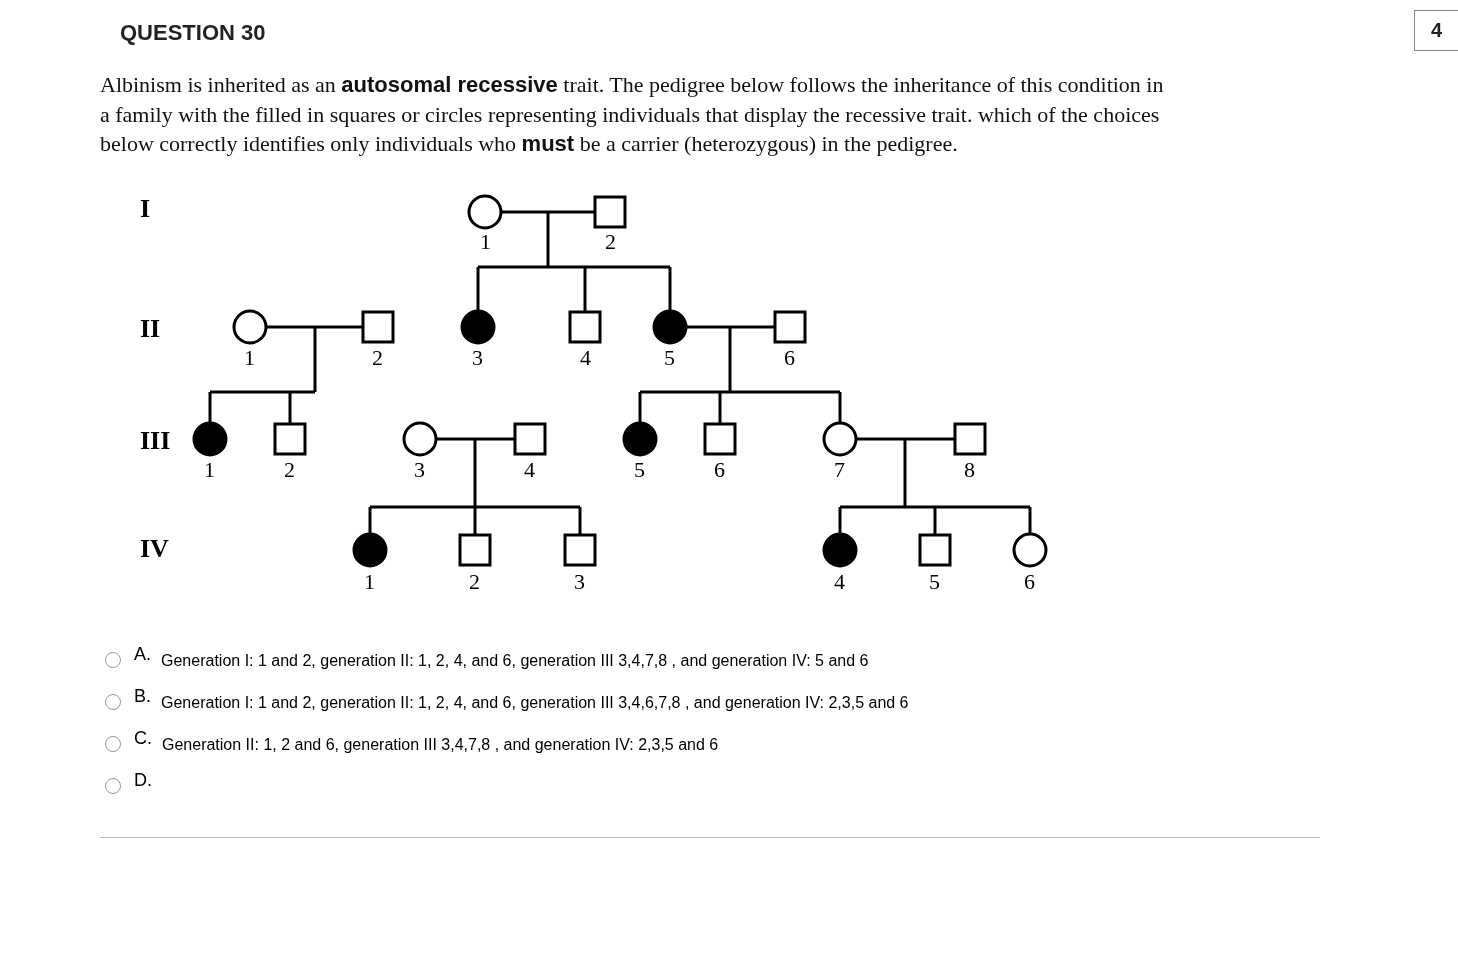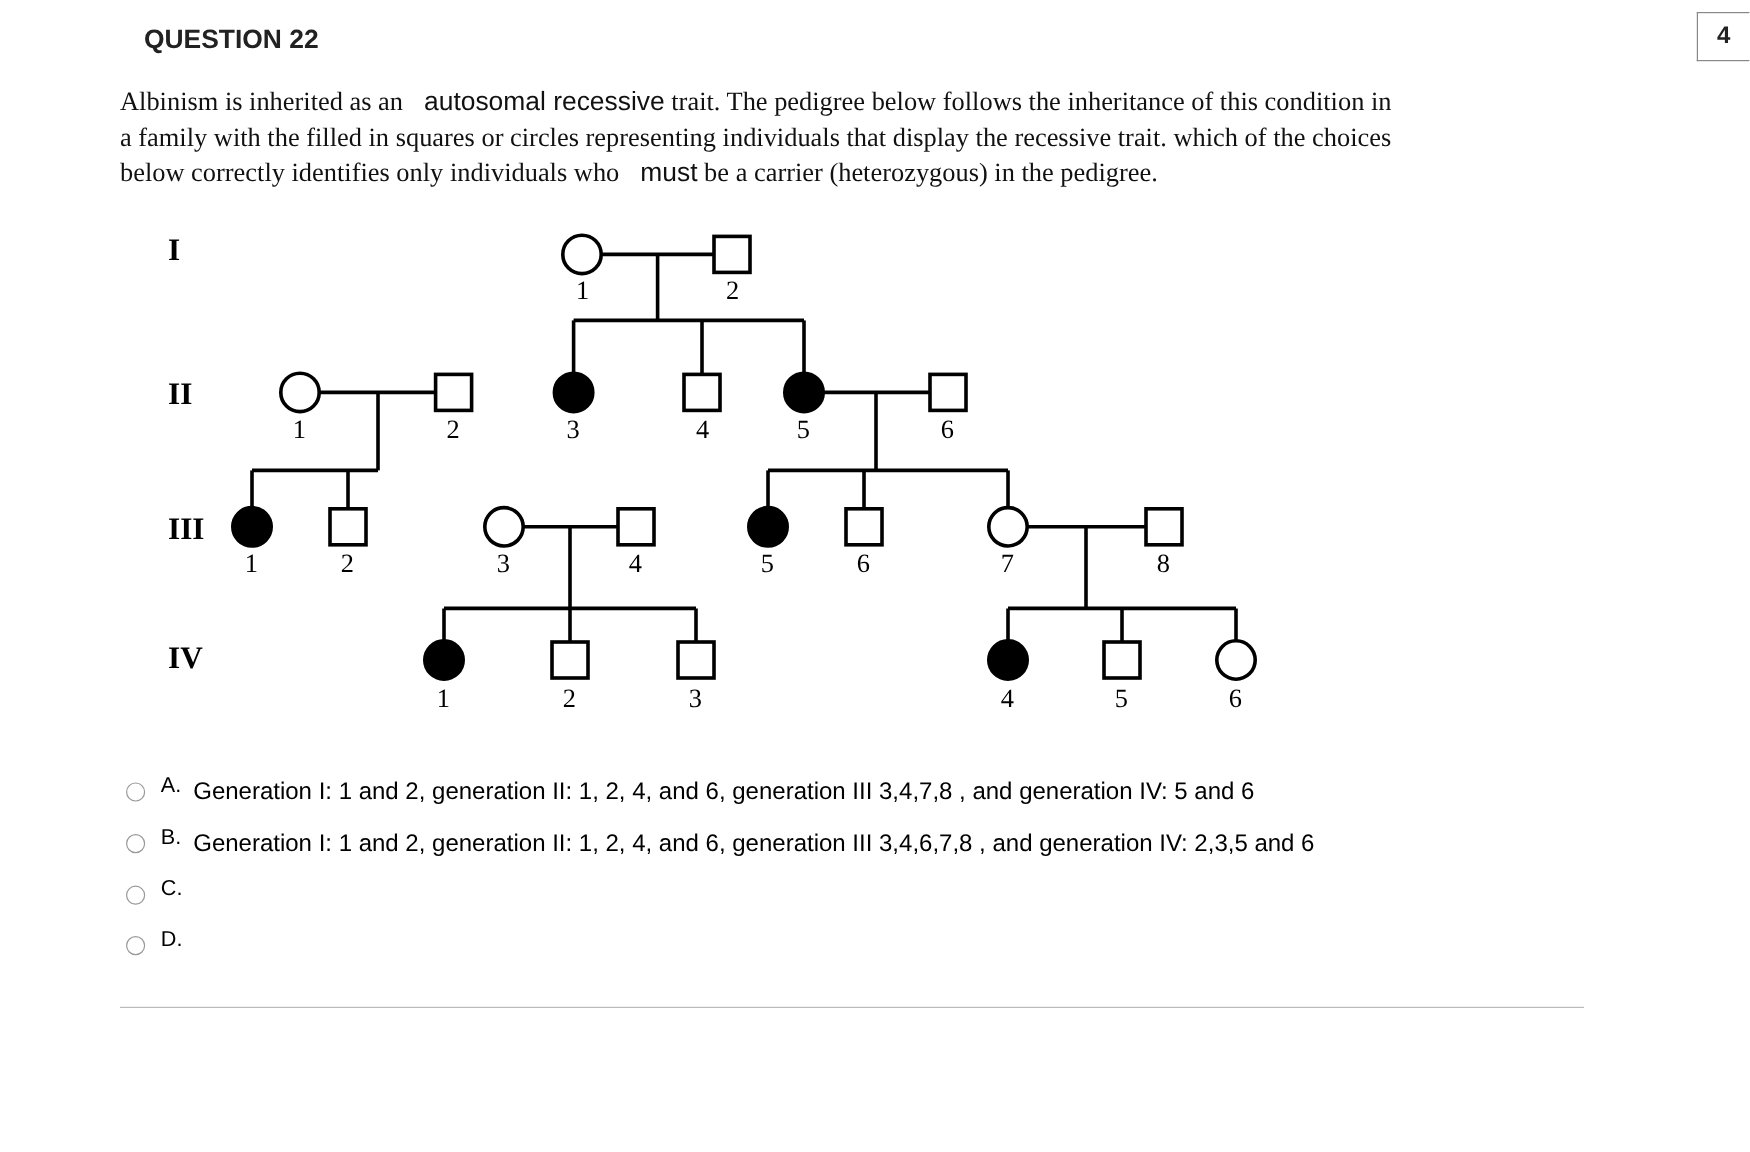--- a/index.html
+++ b/index.html
@@ -38,22 +38,21 @@
   }
   .stem {
     font-family: Georgia, "Times New Roman", serif;
     font-size: 22px;
     line-height: 1.35;
     color: #111;
     margin: 0 150px 18px 0;
   }
   .stem .bold-sans {
     font-family: "Helvetica Neue", Arial, sans-serif;
-    font-weight: 400;
-    margin-left: 12px;
+    font-weight: 700;
   }
   .pedigree-wrap {
     margin: 10px 0 30px 10px;
   }
   svg.pedigree {
     display: block;
   }
   .pedigree text.gen {
     font-family: "Times New Roman", serif;
     font-weight: bold;
@@ -84,37 +83,37 @@
     top: 2px;
     flex: 0 0 auto;
   }
   .choice-row .letter {
     font-size: 18px;
     position: relative;
     top: -6px;
     margin-right: 0;
   }
   .choice-row .txt {
-    font-size: 20px;
+    font-size: 16px;
     text-align: right;
   }
   .footer-bar {
     border-top: 1px solid #bbb;
     margin-top: 40px;
     height: 30px;
   }
 </style>
 </head>
 <body>
 
 <div class="page">
   <div class="points-badge">4</div>
 
   <div class="content">
-    <div class="q-heading">QUESTION 22</div>
+    <div class="q-heading">QUESTION 30</div>
 
     <p class="stem">
       <span>Albinism is inherited as an </span><span class="bold-sans">autosomal recessive</span><span> trait.  The pedigree below follows the inheritance of this condition in a family with the filled in squares or circles representing individuals that display the recessive trait.  which of the choices below correctly identifies only individuals who </span><span class="bold-sans">must</span><span> be a carrier (heterozygous) in the pedigree.</span>
     </p>
 
     <div class="pedigree-wrap">
       <svg class="pedigree" width="1020" height="430" viewBox="0 0 1020 430">
 
         <text class="gen" x="30" y="40">I</text>
         <text class="gen" x="30" y="160">II</text>
@@ -231,20 +230,21 @@
         <span class="txt">Generation I: 1 and 2, generation II: 1, 2, 4, and 6,  generation III 3,4,7,8 , and generation IV: 5 and 6</span>
       </label>
       <label class="choice-row">
         <input type="radio" name="q36" style="">
         <span class="letter">B.</span>
         <span class="txt">Generation I: 1 and 2, generation II: 1, 2, 4, and 6,  generation III 3,4,6,7,8 , and generation IV: 2,3,5 and 6</span>
       </label>
       <label class="choice-row">
         <input type="radio" name="q36" style="">
         <span class="letter">C.</span>
+        <span class="txt">Generation II: 1, 2 and 6,  generation III 3,4,7,8 , and generation IV: 2,3,5 and 6</span>
       </label>
       <label class="choice-row">
         <input type="radio" name="q36" style="">
         <span class="letter">D.</span>
       </label>
     </div>
 
     <div class="footer-bar"></div>
   </div>
 </div>

